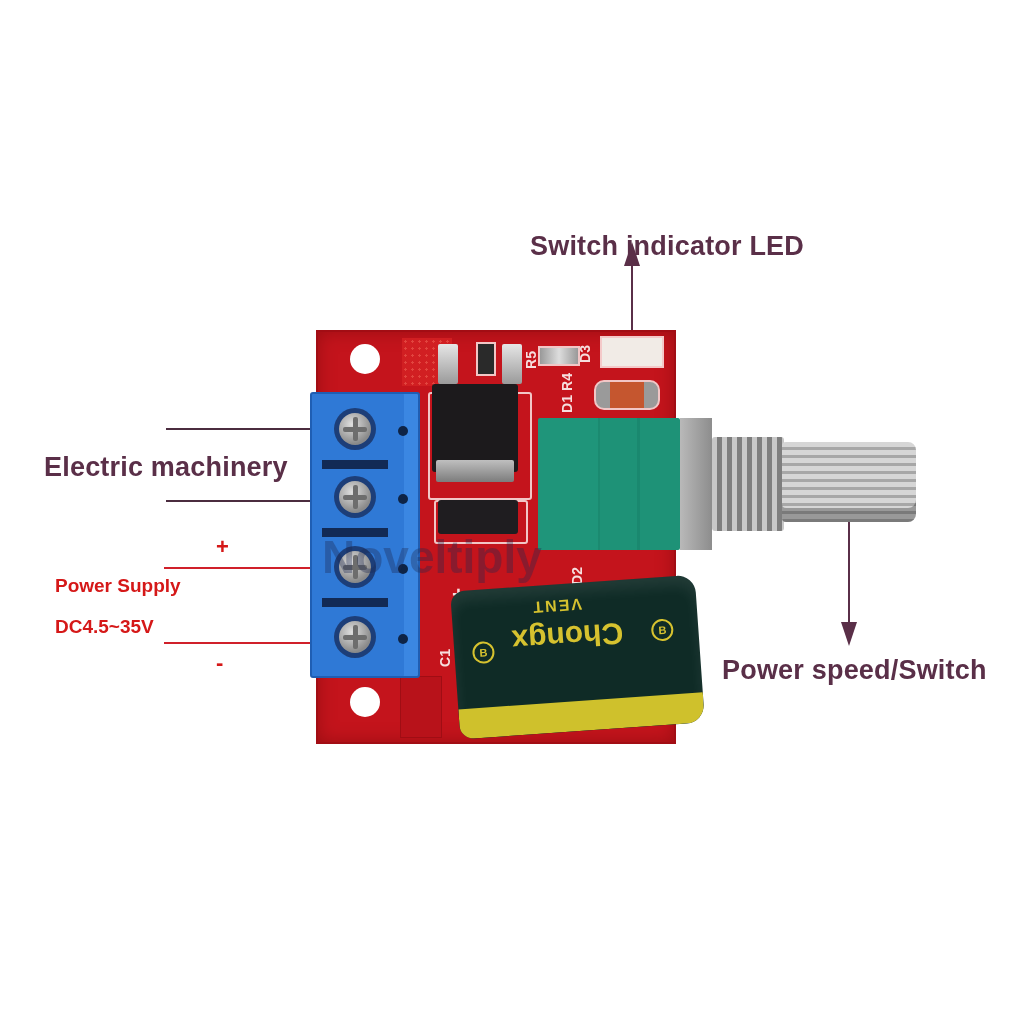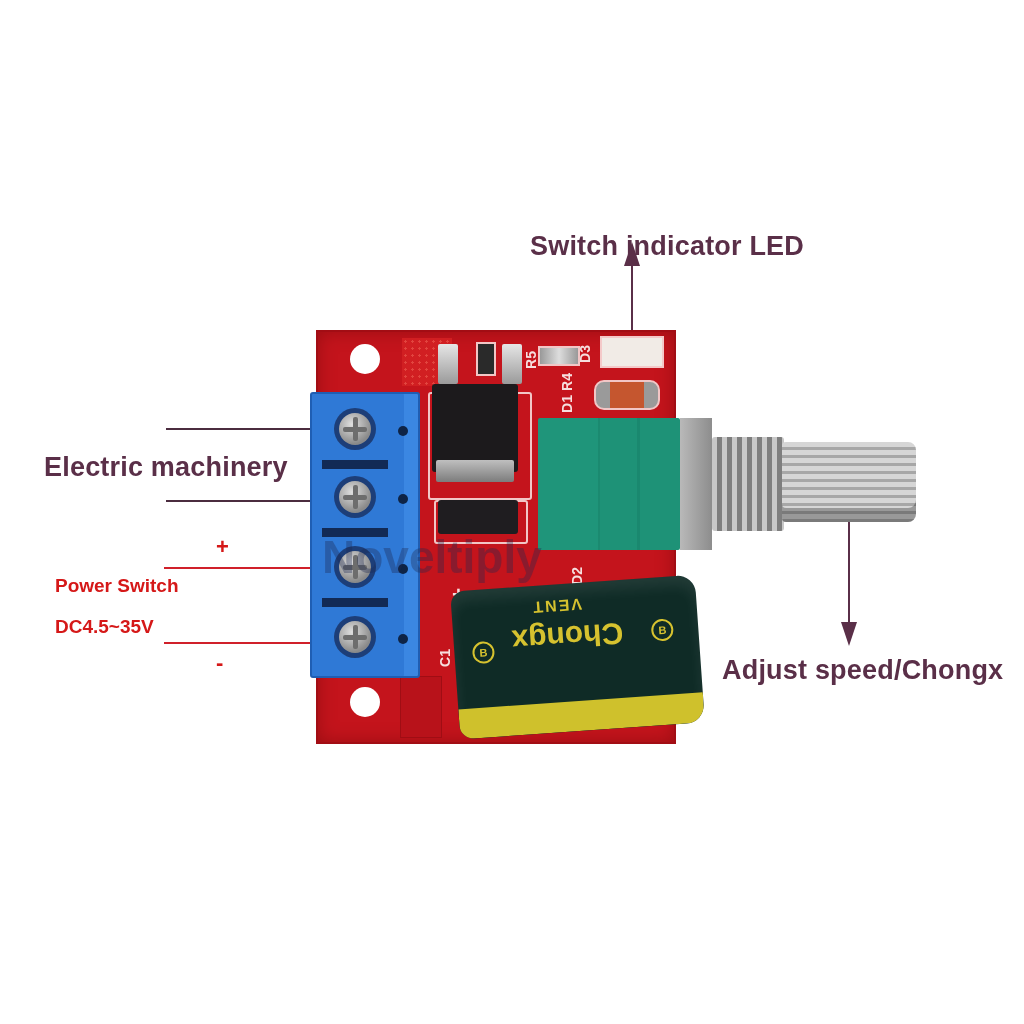--- a/index.html
+++ b/index.html
@@ -69,28 +69,28 @@
 <div class="abs label-dark" style="left:530px; top:195px;margin-top:36px;">Switch indicator LED</div>
 <div class="abs vline" style="left:631px; top:262px; height:72px;"></div>
 <div class="abs arrow-up" style="left:624px; top:242px;"></div>
 
 <div class="abs line-dark" style="left:166px; top:428px; width:146px;"></div>
 <div class="abs label-dark" style="left:44px; top:452px;">Electric machinery</div>
 <div class="abs line-dark" style="left:166px; top:500px; width:146px;"></div>
 
 <div class="abs label-red" style="left:216px; top:534px; font-size:22px;">+</div>
 <div class="abs line-red" style="left:164px; top:567px; width:148px;"></div>
-<div class="abs label-red" style="left:55px; top:575px;">Power Switch</div>
+<div class="abs label-red" style="left:55px; top:575px;">Power Supply</div>
 <div class="abs label-red" style="left:55px; top:616px;">DC4.5~35V</div>
 <div class="abs line-red" style="left:164px; top:642px; width:148px;"></div>
 <div class="abs label-red" style="left:216px; top:650px; font-size:22px;">-</div>
 
 <div class="abs vline" style="left:848px; top:500px; height:128px;"></div>
 <div class="abs arrow-down" style="left:841px; top:622px;"></div>
-<div class="abs label-dark" style="left:722px; top:655px;">Adjust speed/Chongx</div>
+<div class="abs label-dark" style="left:722px; top:655px;">Power speed/Switch</div>
 
 <div class="abs pcb">
   <div class="abs hole" style="left:32px; top:12px;"></div>
   <div class="abs hole" style="left:32px; top:355px;"></div>
   <div class="abs dots" style="left:84px; top:6px; width:50px; height:48px;"></div>
   <div class="abs pad" style="left:120px; top:12px; width:20px; height:40px;"></div>
   <div class="abs pad" style="left:184px; top:12px; width:20px; height:40px;"></div>
   <div class="abs" style="left:158px; top:10px; width:16px; height:30px; background:#2a2a2a; border:2px solid #f2c6c6;"></div>
   <div class="abs silk-text" style="left:204px; top:20px; transform:rotate(-90deg);">R5</div>
   <div class="abs" style="left:220px; top:14px; width:38px; height:16px; background:linear-gradient(90deg,#999,#ddd,#999); border:2px solid #f2c6c6;"></div>

